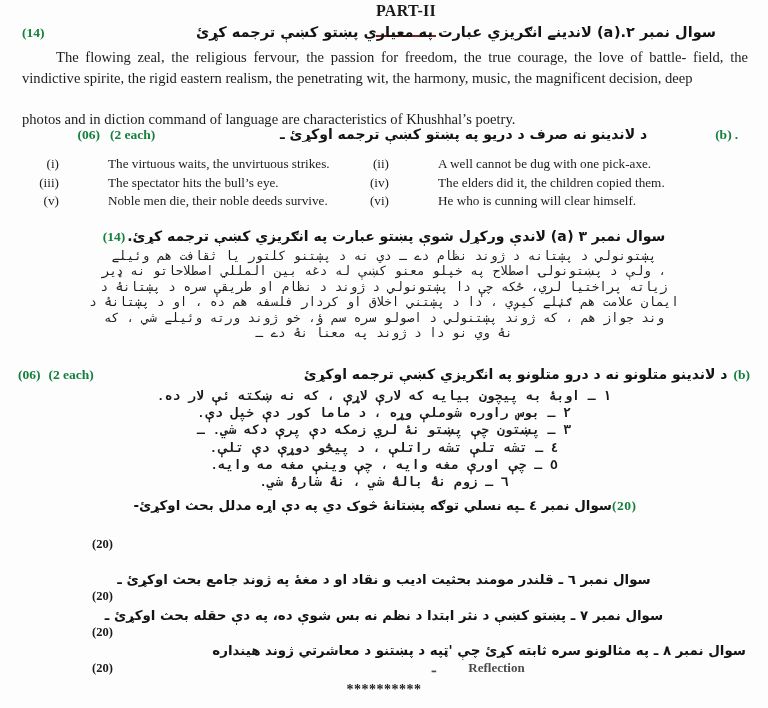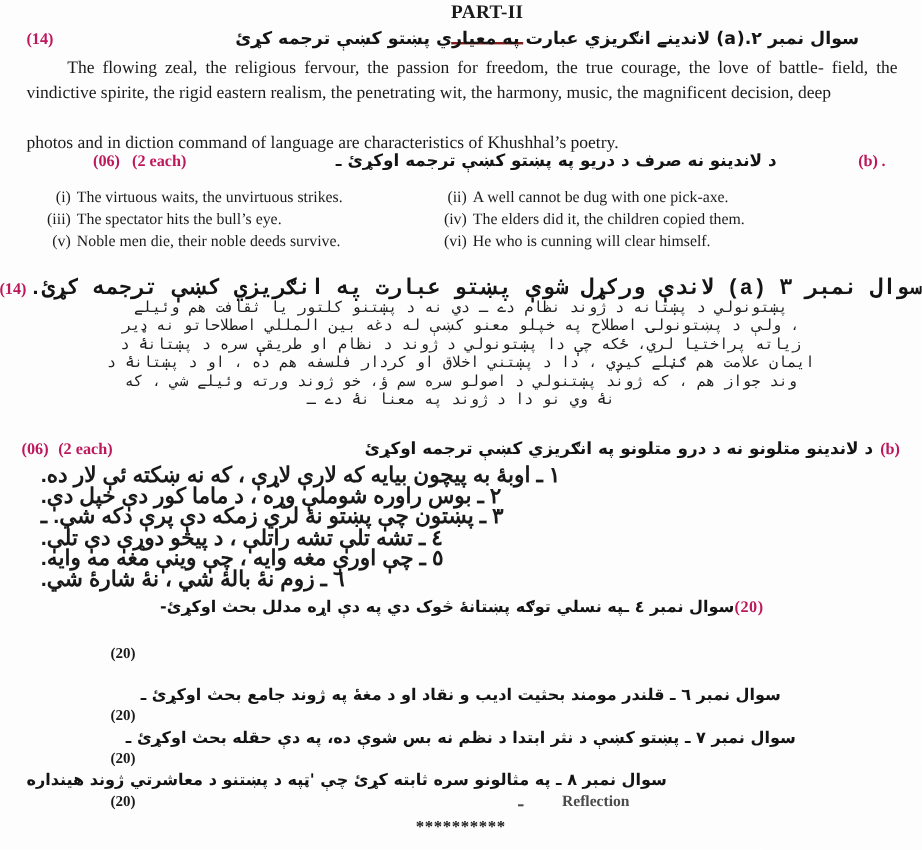--- a/index.html
+++ b/index.html
@@ -63,21 +63,21 @@
   .q-head-text {
     font-size: 14.5px;
     letter-spacing: .6px;
     white-space: nowrap;
   }
   .marks {
     font-family: "Liberation Serif", "DejaVu Serif", serif;
     font-weight: bold;
     font-size: 13.5px;
     direction: ltr;
-    color: #be185d;
+    color: #15803d;
   }
 
   
   .passage {
     left: 22px;
     width: 726px;
     font-size: 14.6px;
     line-height: 21px;
     text-align: justify;
     text-indent: 34px;
@@ -97,21 +97,21 @@
     row-gap: 1px;
     font-size: 13.2px;
     line-height: 17.5px;
   }
   .prov-item { display: flex; }
   .prov-num {
     min-width: 25px;
     text-align: right;
     padding-right: 5px;
   }
-  .prov-txt { flex: 1; }
+  .prov-txt { flex: 1; margin-left: 44px; }
 
   
   .pashto-para {
     right: 14px;
     left: 14px;
     direction: rtl;
     text-align: justify;
     font-size: 12.6px;
     line-height: 15.4px;
     font-family: Liberation Mono, monospace;
@@ -120,26 +120,26 @@
     letter-spacing: .4px;
   }
   .pashto-para div { white-space: nowrap; }
   .pl-center { text-align: center; }
 
   
   .p-list {
     right: 40px;
     width: 700px;
     direction: rtl;
-    font-size: 18px;
+    font-size: 13px;
     line-height: 17.2px;
-    font-family: Liberation Sans, sans-serif;
+    font-family: Liberation Mono, monospace;
     font-weight: bold;
     letter-spacing: .4px;
-    text-align: left;
+    text-align: center;
   }
   .p-list div { white-space: nowrap; }
 
   
   .q-block { width: 768px; }
   .q-line {
     direction: rtl;
     display: flex;
     align-items: baseline;
     font-size: 13.4px;
@@ -222,21 +222,21 @@
     </div>
     <div class="prov-item">
       <span class="prov-num">(vi)</span>
       <span class="prov-txt">He who is cunning will clear himself.</span>
     </div>
   </div>
 
   <div class="abs" style="top:228px; left:0; width:768px;">
     <div style="display:flex; align-items:baseline; justify-content:center;">
       <div class="marks" style="padding-right:2px;">(14)</div>
-      <div class="rtl" style="font-size:18px; letter-spacing:.5px; white-space:nowrap;font-family:Liberation Mono, monospace;">سوال نمبر ۳  (a) لاندې ورکړل شوې پښتو عبارت په انګریزي کښې ترجمه کړئ.</div>
+      <div class="rtl" style="font-size:14px; letter-spacing:.5px; white-space:nowrap;">سوال نمبر ۳  (a) لاندې ورکړل شوې پښتو عبارت په انګریزي کښې ترجمه کړئ.</div>
     </div>
   </div>
 
   <div class="abs pashto-para" style="top:250px;">
     <div class="pl-center">پښتونولي د پښتانه د ژوند نظام دے ـ دي نه د پښتنو کلتور یا ثقافت هم وئیلے</div>
     <div class="pl-center">، ولې د پښتونولۍ اصطلاح په خپلو معنو کښې له دغه بین المللي اصطلاحاتو نه ډیر</div>
     <div class="pl-center">زیاته پراختیا لري، ځکه چې دا پښتونولي د ژوند د نظام او طریقې سره د پښتانۀ د</div>
     <div class="pl-center">ایمان علامت هم ګڼلے کیږي ، دا د پښتني اخلاق او کردار فلسفه هم ده ، او د پښتانۀ د</div>
     <div class="pl-center">وند جواز هم ، که ژوند پښتنولي د اصولو سره سم ؤ، خو ژوند ورته وئیلے شي ، که</div>
     <div class="pl-center">نۀ وي نو دا د ژوند په معنا نۀ دے ـ</div>
@@ -280,21 +280,21 @@
 
   <div class="abs q-block" style="top:608px;">
     <div class="q-line rtl" style="padding:0 16px;">
       <div style="flex:1; text-align:center;">سوال نمبر ٧ ـ پښتو کښې د نثر ابتدا د نظم نه بس شوې ده، په دې حقله  بحث اوکړئ  ـ</div>
     </div>
     <div class="q-marks-below" style="padding-left:92px; margin-top:2px;">(20)</div>
   </div>
 
   <div class="abs q-block" style="top:643px;">
     <div class="q-line rtl" style="padding:0 22px;">
-      <div style="flex:1; text-align:left;">سوال نمبر ٨ ـ په مثالونو سره ثابته کړئ چې 'ټپه د پښتنو د معاشرتي ژوند هینداره</div>
+      <div style="flex:1; text-align:right;">سوال نمبر ٨ ـ په مثالونو سره ثابته کړئ چې 'ټپه د پښتنو د معاشرتي ژوند هینداره</div>
     </div>
     <div style="display:flex; align-items:baseline; margin-top:2px;">
       <div class="q-marks-below" style="width:190px; padding-left:92px;">(20)</div>
       <div class="reflect" style="flex:1; text-align:left; padding-left:150px;">
         <span>ـ</span>
         <span style="display:inline-block; width:26px;"></span>
         <span>Reflection</span>
       </div>
     </div>
   </div>

